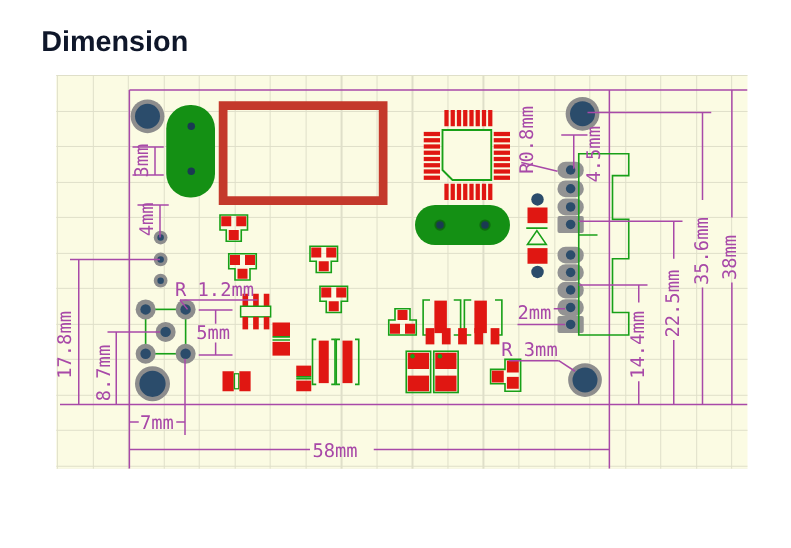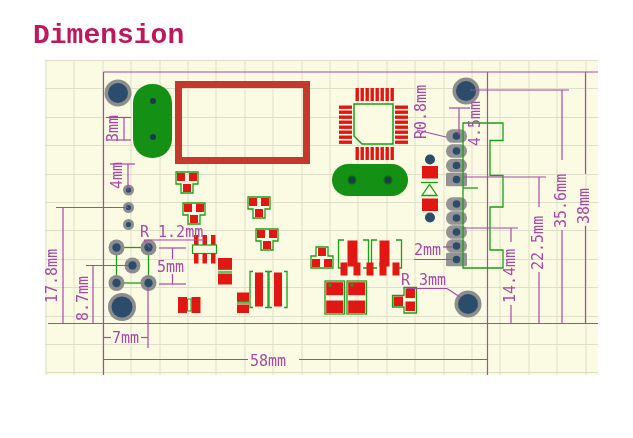--- a/index.html
+++ b/index.html
@@ -1,19 +1,19 @@
 <!DOCTYPE html>
 <html><head>
 <meta charset="utf-8">
 <style>
   html,body{margin:0;padding:0;background:#ffffff;}
   #stage{position:relative;width:633px;height:438px;background:#ffffff;overflow:hidden;
          font-family:"DejaVu Sans Mono",monospace;}
-  #title{position:absolute;left:33px;top:20px;font-family:Liberation Mono, monospace;
-         font-weight:bold;font-size:28px;color:#be185d;letter-spacing:0px;}
+  #title{position:absolute;left:33px;top:20px;font-family:Liberation Sans, sans-serif;
+         font-weight:bold;font-size:23px;color:#0f172a;letter-spacing:0px;}
   #canvas{position:absolute;left:45px;top:60px;width:553px;height:315px;background:#FBFBE3;
     background-image:
       repeating-linear-gradient(to right,#DFDFC9 0,#DFDFC9 1px,transparent 1px,transparent 28.4px),
       repeating-linear-gradient(to bottom,#DFDFC9 0,#DFDFC9 1px,transparent 1px,transparent 28.4px);
     background-position:0.5px 0px;}
   #drawing{position:absolute;left:0;top:0;}
   .dim-line{stroke:#A849A8;stroke-width:1.2;fill:none;}
   .dim-text{font:15px "DejaVu Sans Mono",monospace;fill:#A849A8;}
   .silk{stroke:#18A018;fill:none;stroke-width:1.3;}
   .pad{fill:#E01712;}

